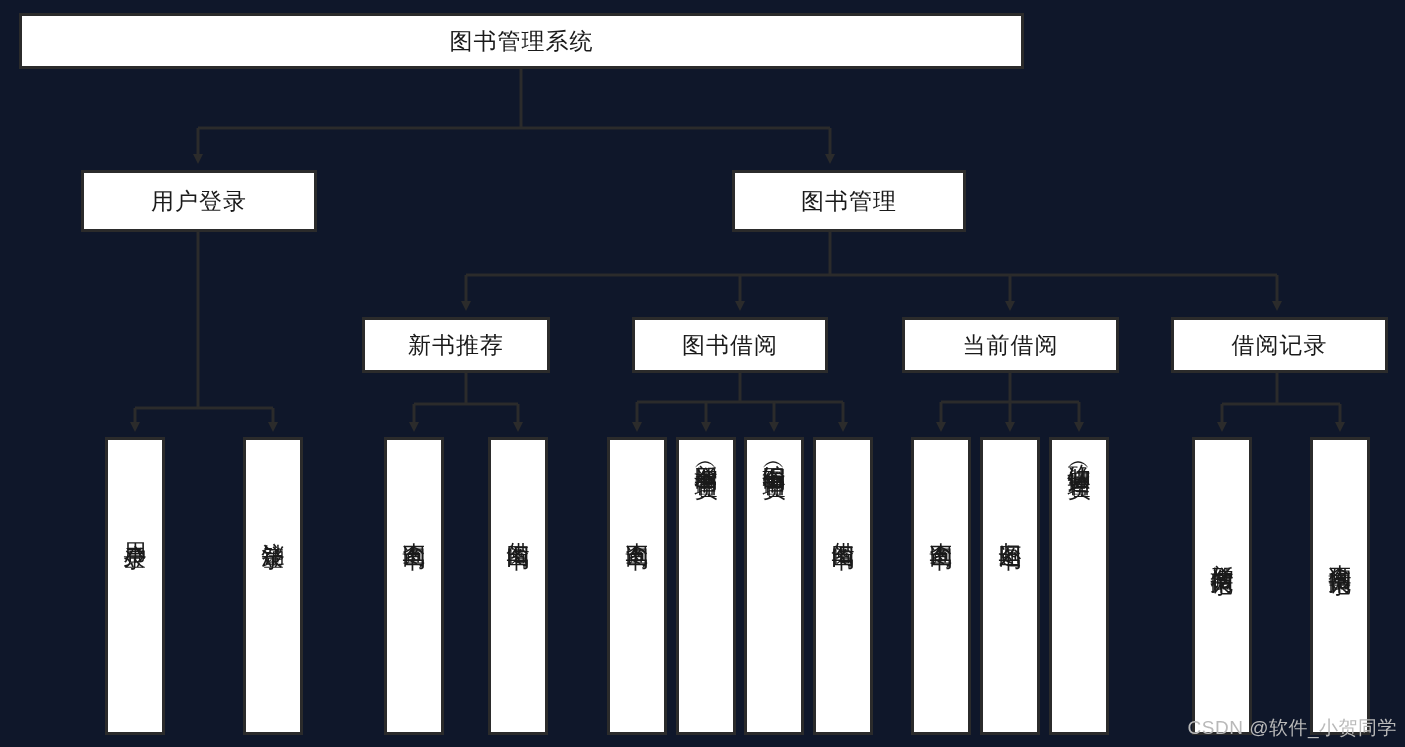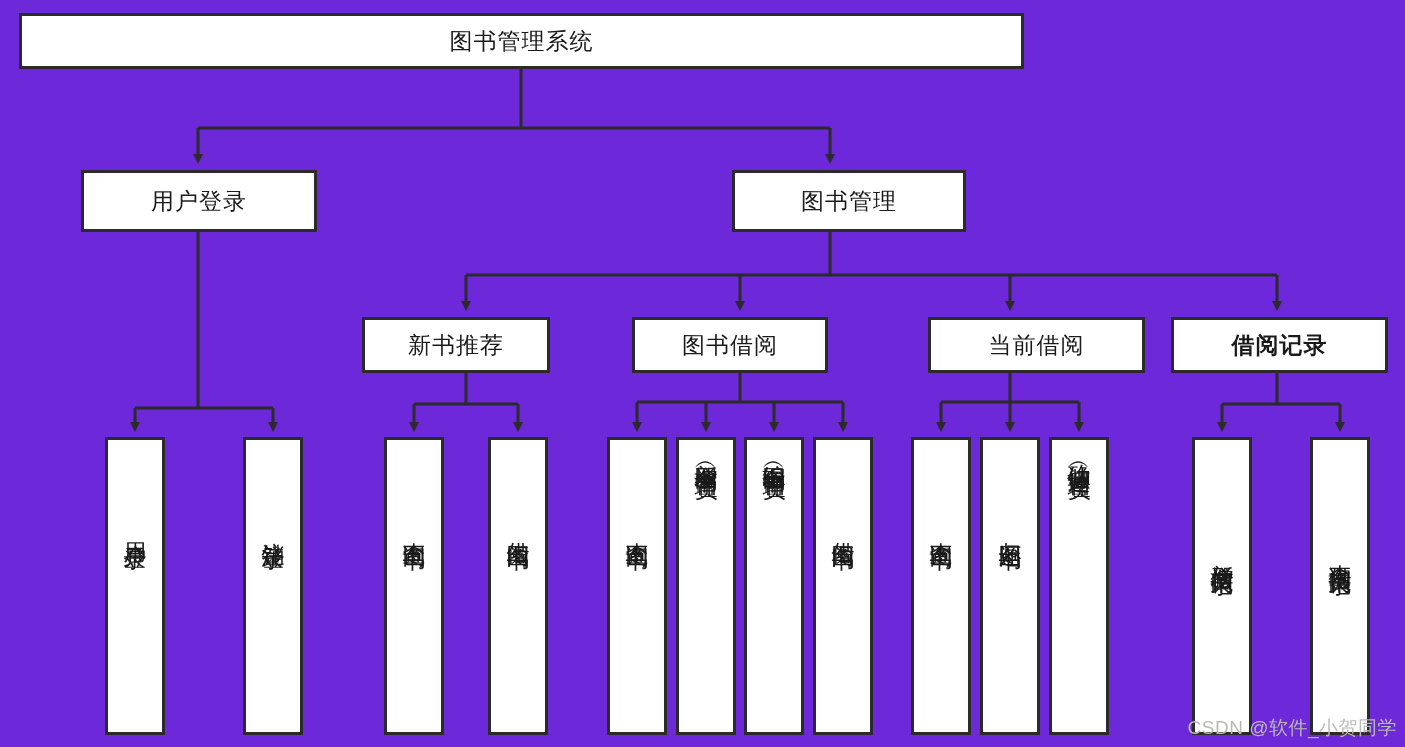--- a/index.html
+++ b/index.html
@@ -7,21 +7,21 @@
     padding: 0;
     background: #ffffff;
   }
   body {
     font-family: "Liberation Sans", "DejaVu Sans", sans-serif;
   }
   #canvas {
     position: relative;
     width: 1405px;
     height: 747px;
-    background: #6d28d9;
+    background: #0f172a;
     overflow: hidden;
     text-align: center;
   }
   .node {
     position: absolute;
     box-sizing: border-box;
     border: 3px solid #2b2b2b;
     background: #ffffff;
     display: flex;
     align-items: center;
@@ -141,25 +141,25 @@
   </div>
 
   <div class="node h-node" style="left:362px; top:317px; width:188px; height:56px;">
     <span>新书推荐</span>
   </div>
 
   <div class="node h-node" style="left:632px; top:317px; width:196px; height:56px;">
     <span>图书借阅</span>
   </div>
 
-  <div class="node h-node" style="left:902px; top:317px; width:217px; height:56px;margin-left:26px;">
+  <div class="node h-node" style="left:902px; top:317px; width:217px; height:56px;">
     <span>当前借阅</span>
   </div>
 
-  <div class="node h-node" style="left:1171px; top:317px; width:217px; height:56px;font-weight:bold;">
+  <div class="node h-node" style="left:1171px; top:317px; width:217px; height:56px;">
     <span>借阅记录</span>
   </div>
 
   <div class="node v-node lower" style="left:105px; top:437px; width:60px; height:298px;">
     <span class="v-text">用户登录</span>
   </div>
 
   <div class="node v-node lower" style="left:243px; top:437px; width:60px; height:298px;">
     <span class="v-text">注销登录</span>
   </div>

